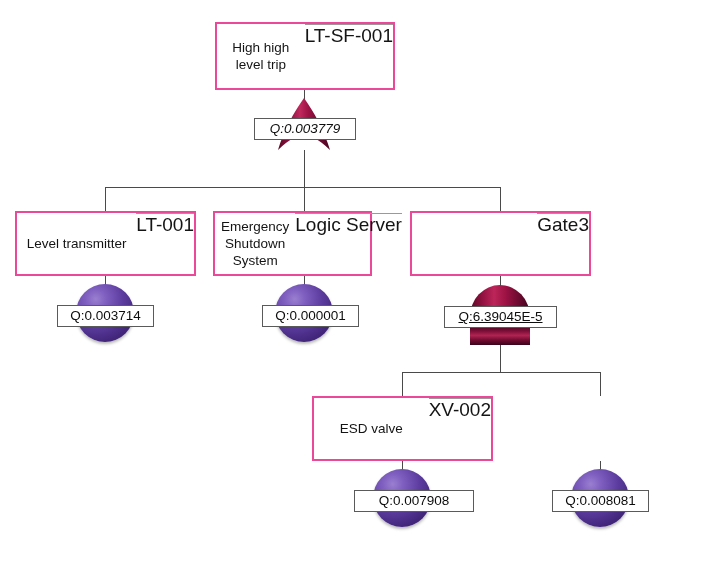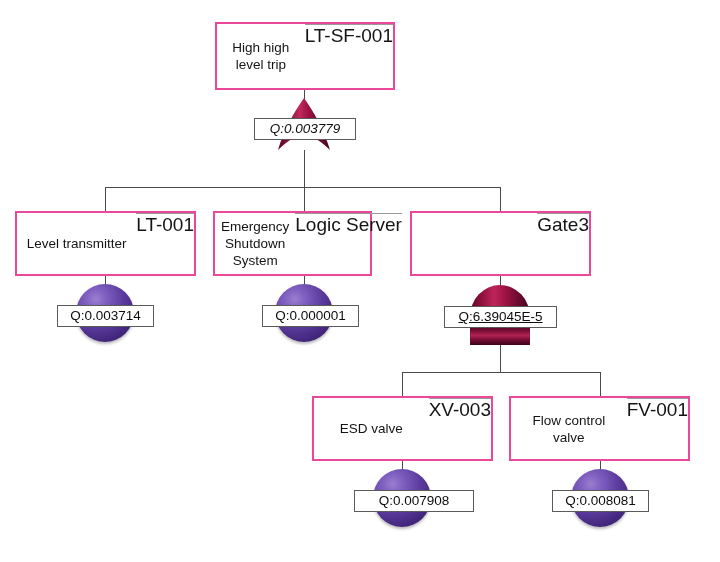--- a/index.html
+++ b/index.html
@@ -180,27 +180,23 @@
 
   <div class="prob-label" style="left:444px; top:306px; width:113px;text-decoration:underline;">Q:6.39045E-5</div>
 
   <div class="line-v" style="left:500px; top:345px; height:27px;"></div>
   <div class="line-h" style="left:402px; top:372px; width:199px;"></div>
   <div class="line-v" style="left:402px; top:372px; height:24px;"></div>
   <div class="line-v" style="left:600px; top:372px; height:24px;"></div>
 
   <div class="node-box" style="left:312px; top:396px; width:181px; height:65px;">
     <div class="node-title">ESD valve</div>
-    <div class="node-id">XV-003</div>
+    <div class="node-id">XV-002</div>
   </div>
   <div class="line-v" style="left:402px; top:461px; height:12px;"></div>
   <div class="sphere" style="left:373px; top:469px; width:58px; height:58px;"></div>
   <div class="prob-label" style="left:354px; top:490px; width:120px;">Q:0.007908</div>
 
-  <div class="node-box" style="left:509px; top:396px; width:181px; height:65px;">
-    <div class="node-title">Flow control valve</div>
-    <div class="node-id">FV-001</div>
-  </div>
   <div class="line-v" style="left:600px; top:461px; height:12px;"></div>
   <div class="sphere" style="left:571px; top:469px; width:58px; height:58px;"></div>
   <div class="prob-label" style="left:552px; top:490px; width:97px;">Q:0.008081</div>
 
 </div>
 
 </body></html>

